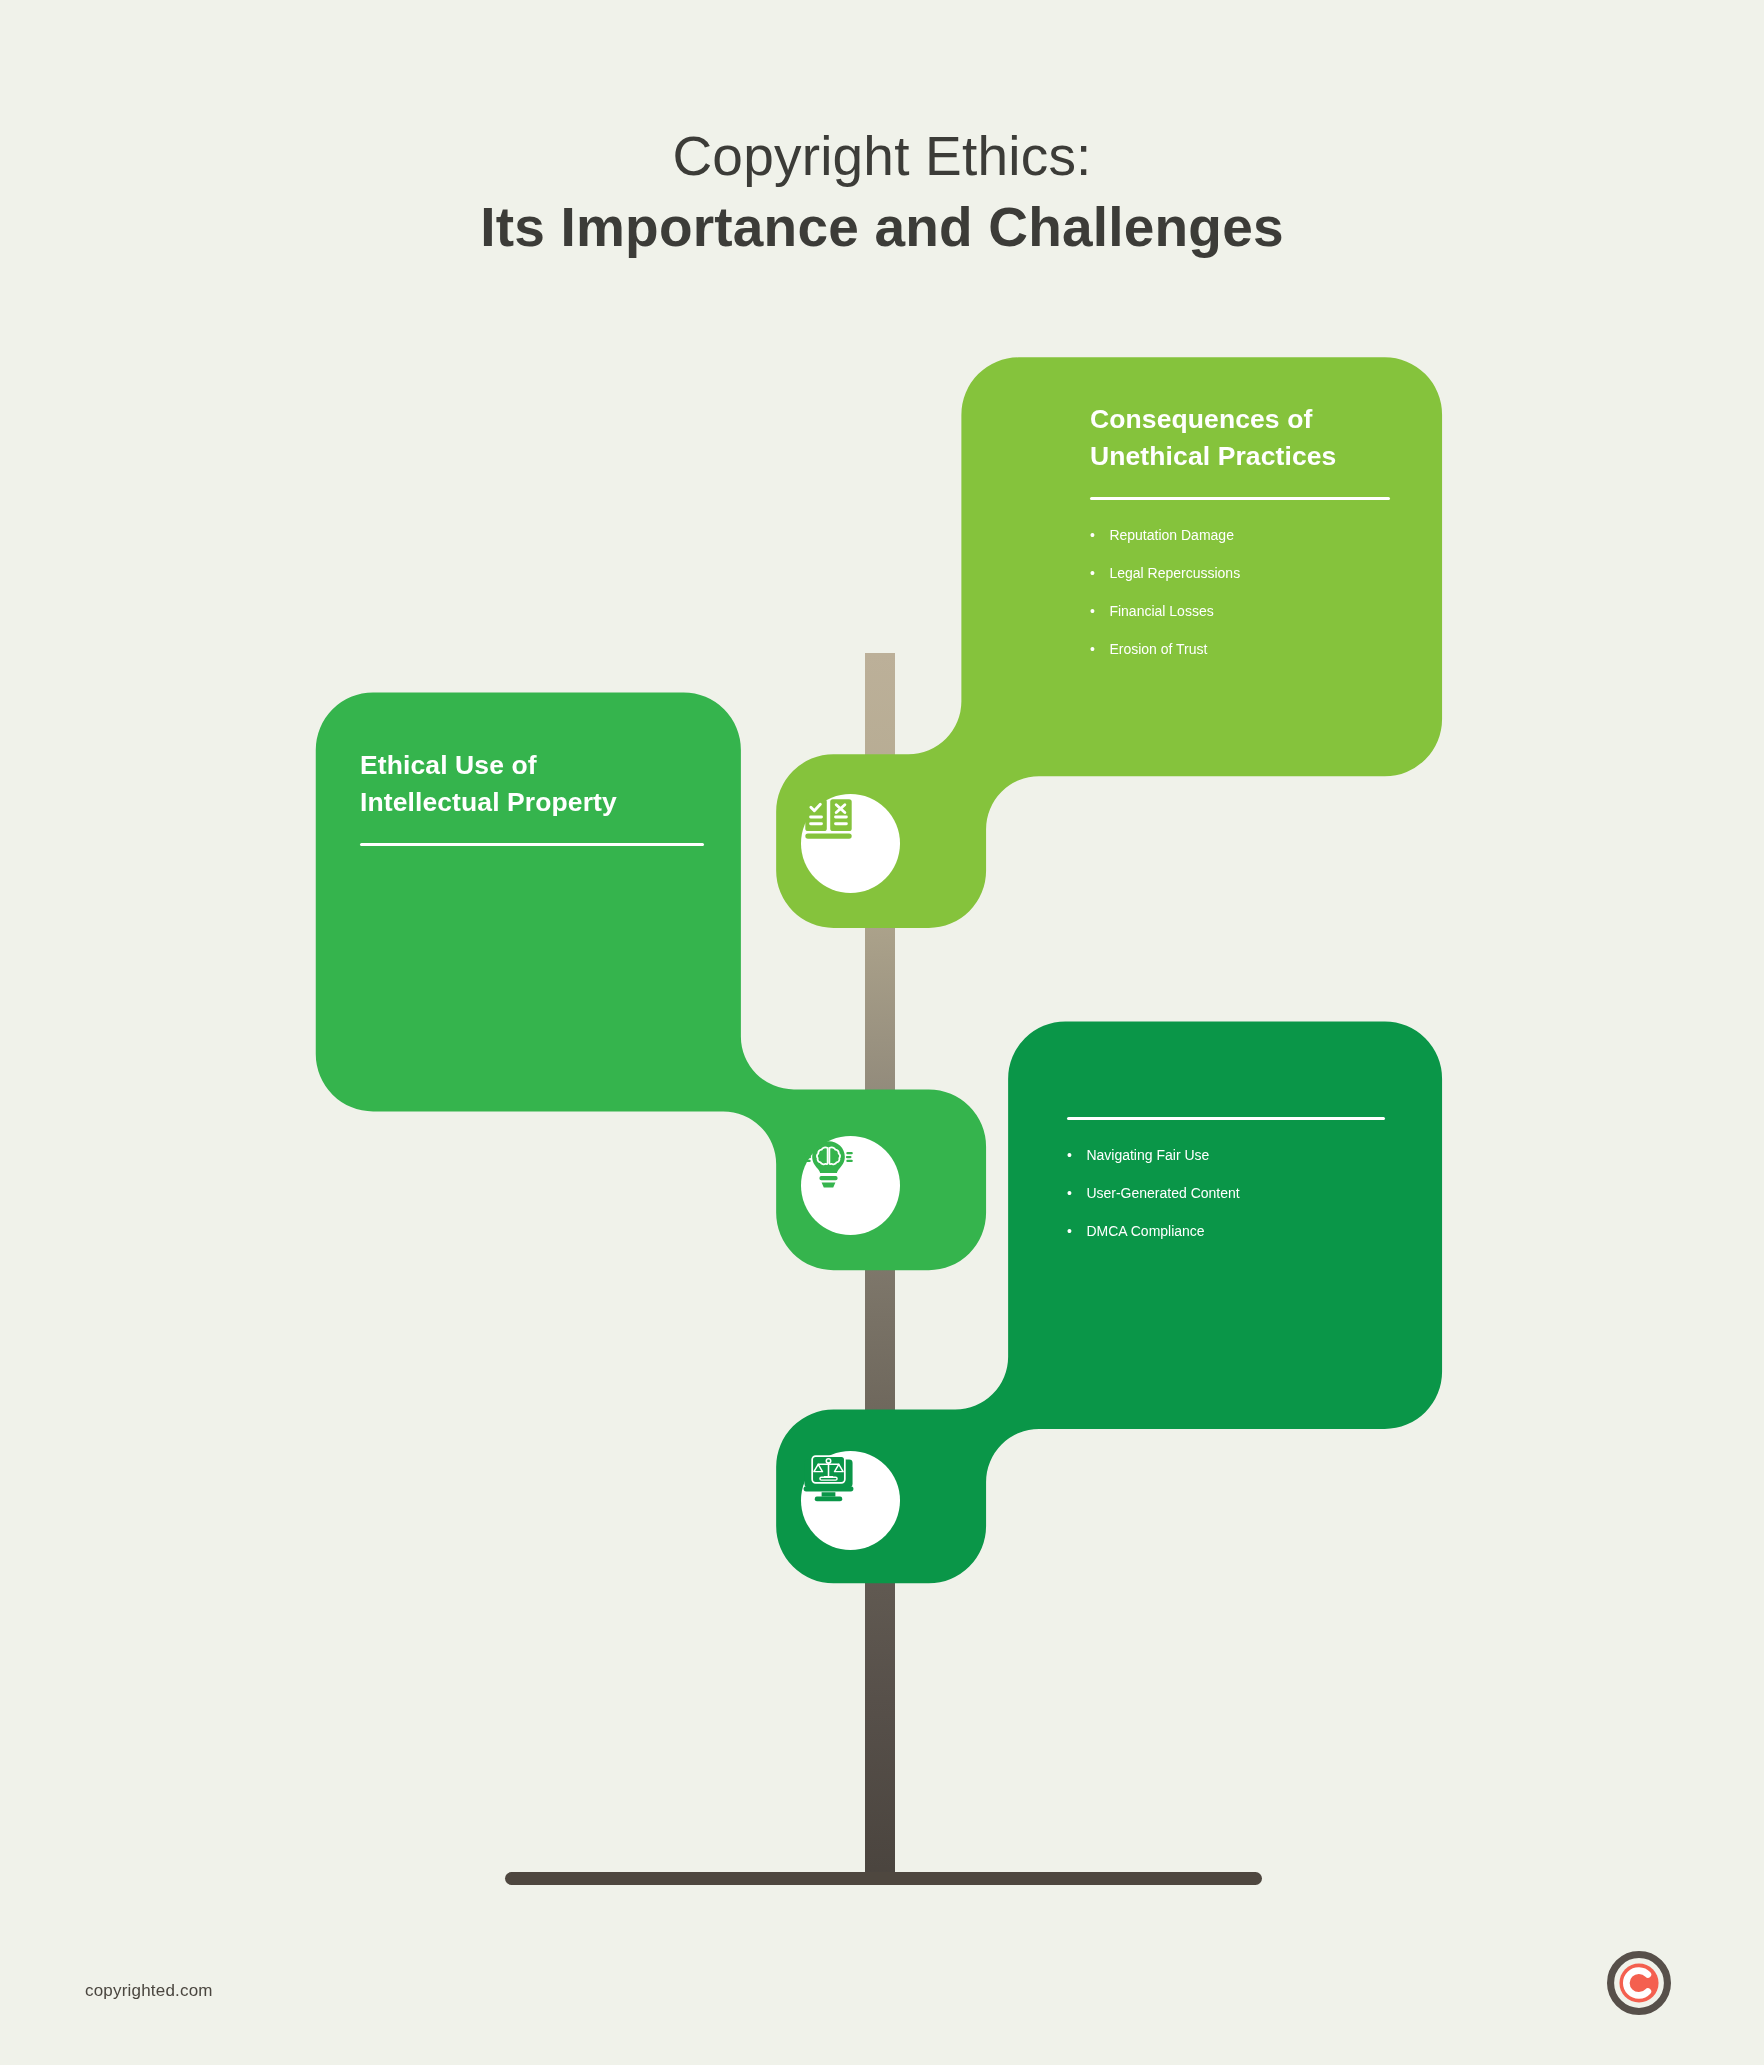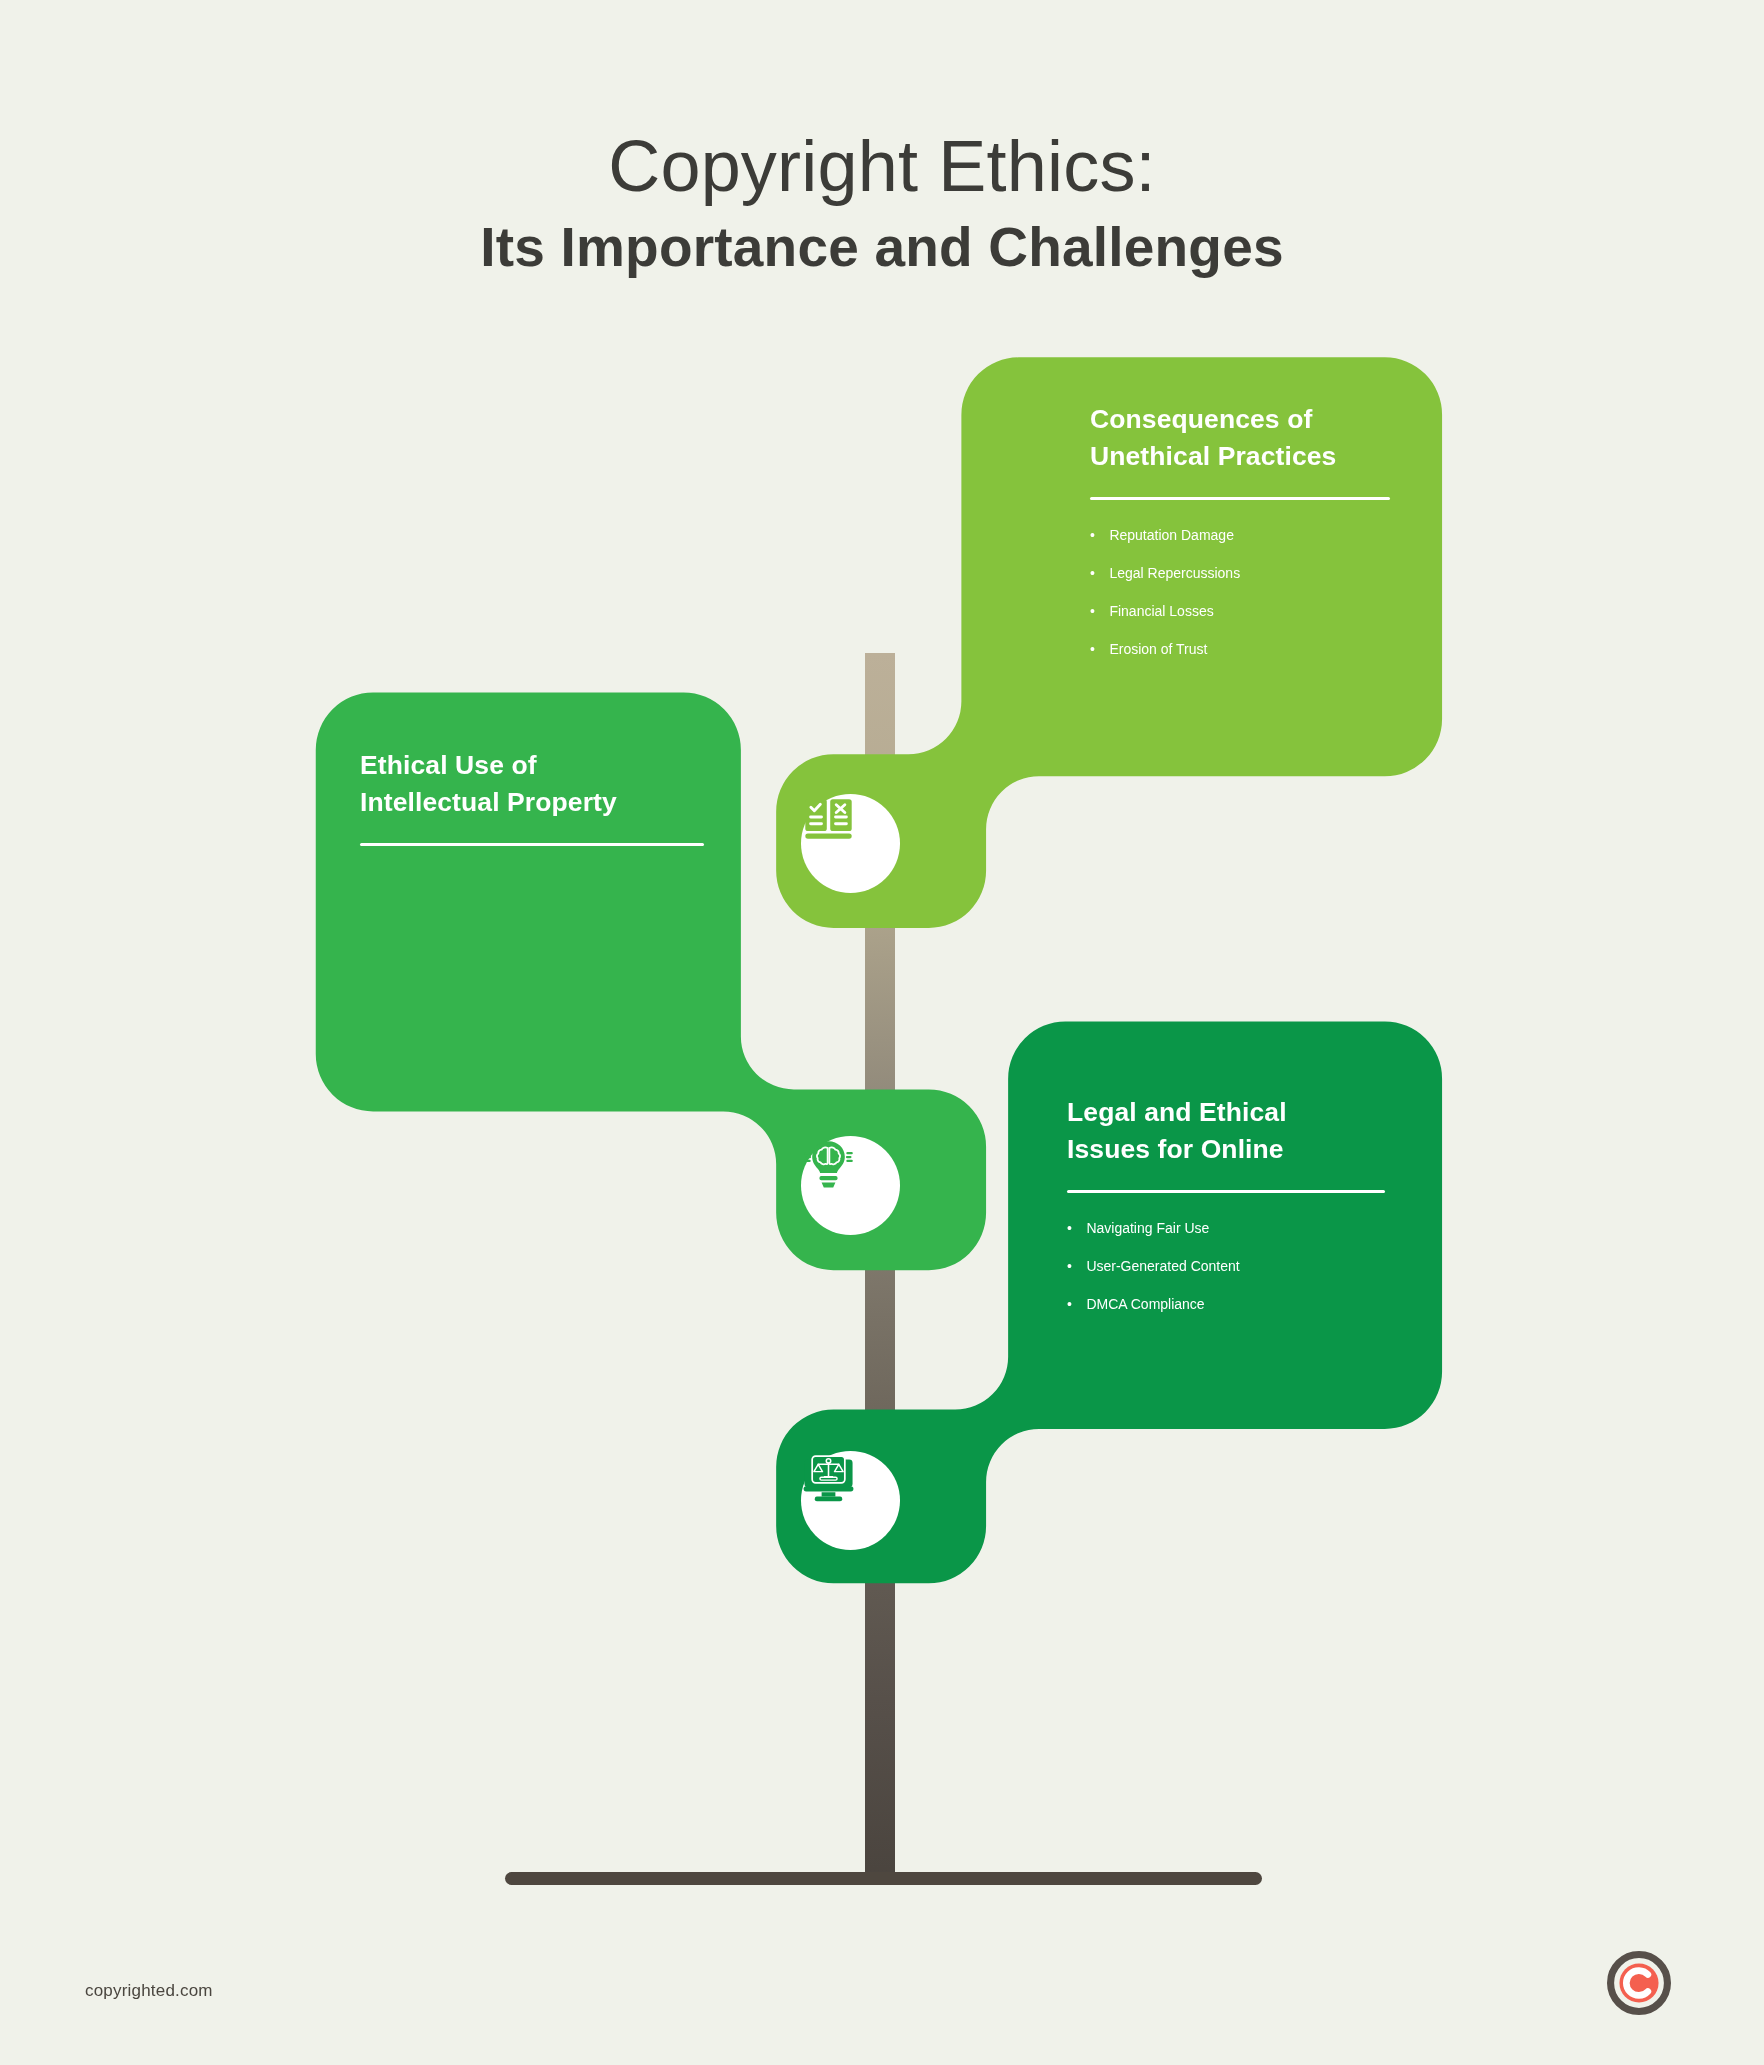--- a/index.html
+++ b/index.html
@@ -19,21 +19,21 @@
   #title-block {
     position: absolute;
     top: 124px;
     left: 0;
     width: 1764px;
     text-align: center;
     line-height: 1.18;
   }
   #title-line-1 {
     display: block;
-    font-size: 72px;
+    font-size: 55px;
     font-weight: 400;
     color: #3c3c38;
     letter-spacing: 0.2px;
   }
   #title-line-2 {
     display: block;
     font-size: 55px;
     font-weight: 700;
     color: #3c3c38;
     letter-spacing: 0.2px;
@@ -213,22 +213,20 @@
 <div class="node" id="node-legal-online" style="left:0; top:0; width:1764px; height:2065px;">
   <svg width="1764" height="2065" viewBox="0 0 2000 2341">
     <path d="M1208,1158 H1570 A65,65 0 0 1 1635,1223 V1555 A65,65 0 0 1 1570,1620
              H1178 A60,60 0 0 0 1118,1680 V1730
              A65,65 0 0 1 1053,1795 H945 A65,65 0 0 1 880,1730
              V1663 A65,65 0 0 1 945,1598 H1083
              A60,60 0 0 0 1143,1538 V1223 A65,65 0 0 1 1208,1158 Z" fill="#0a9648"></path>
   </svg>
 
   <div class="card-text" style="left:1067px; top:1094px; width:318px;">
-    <div class="card-title">Legal and Ethical
-Issues for Online</div>
     <div class="divider"></div>
     <ul class="bullet-list">
       <li>Navigating Fair Use</li>
       <li>User-Generated Content</li>
       <li>DMCA Compliance</li>
     </ul>
   </div>
 
   <div class="icon-circle" style="left:801px; top:1451px; width:99px; height:99px;">
     <svg width="55" height="55" viewBox="0 0 64 64">

